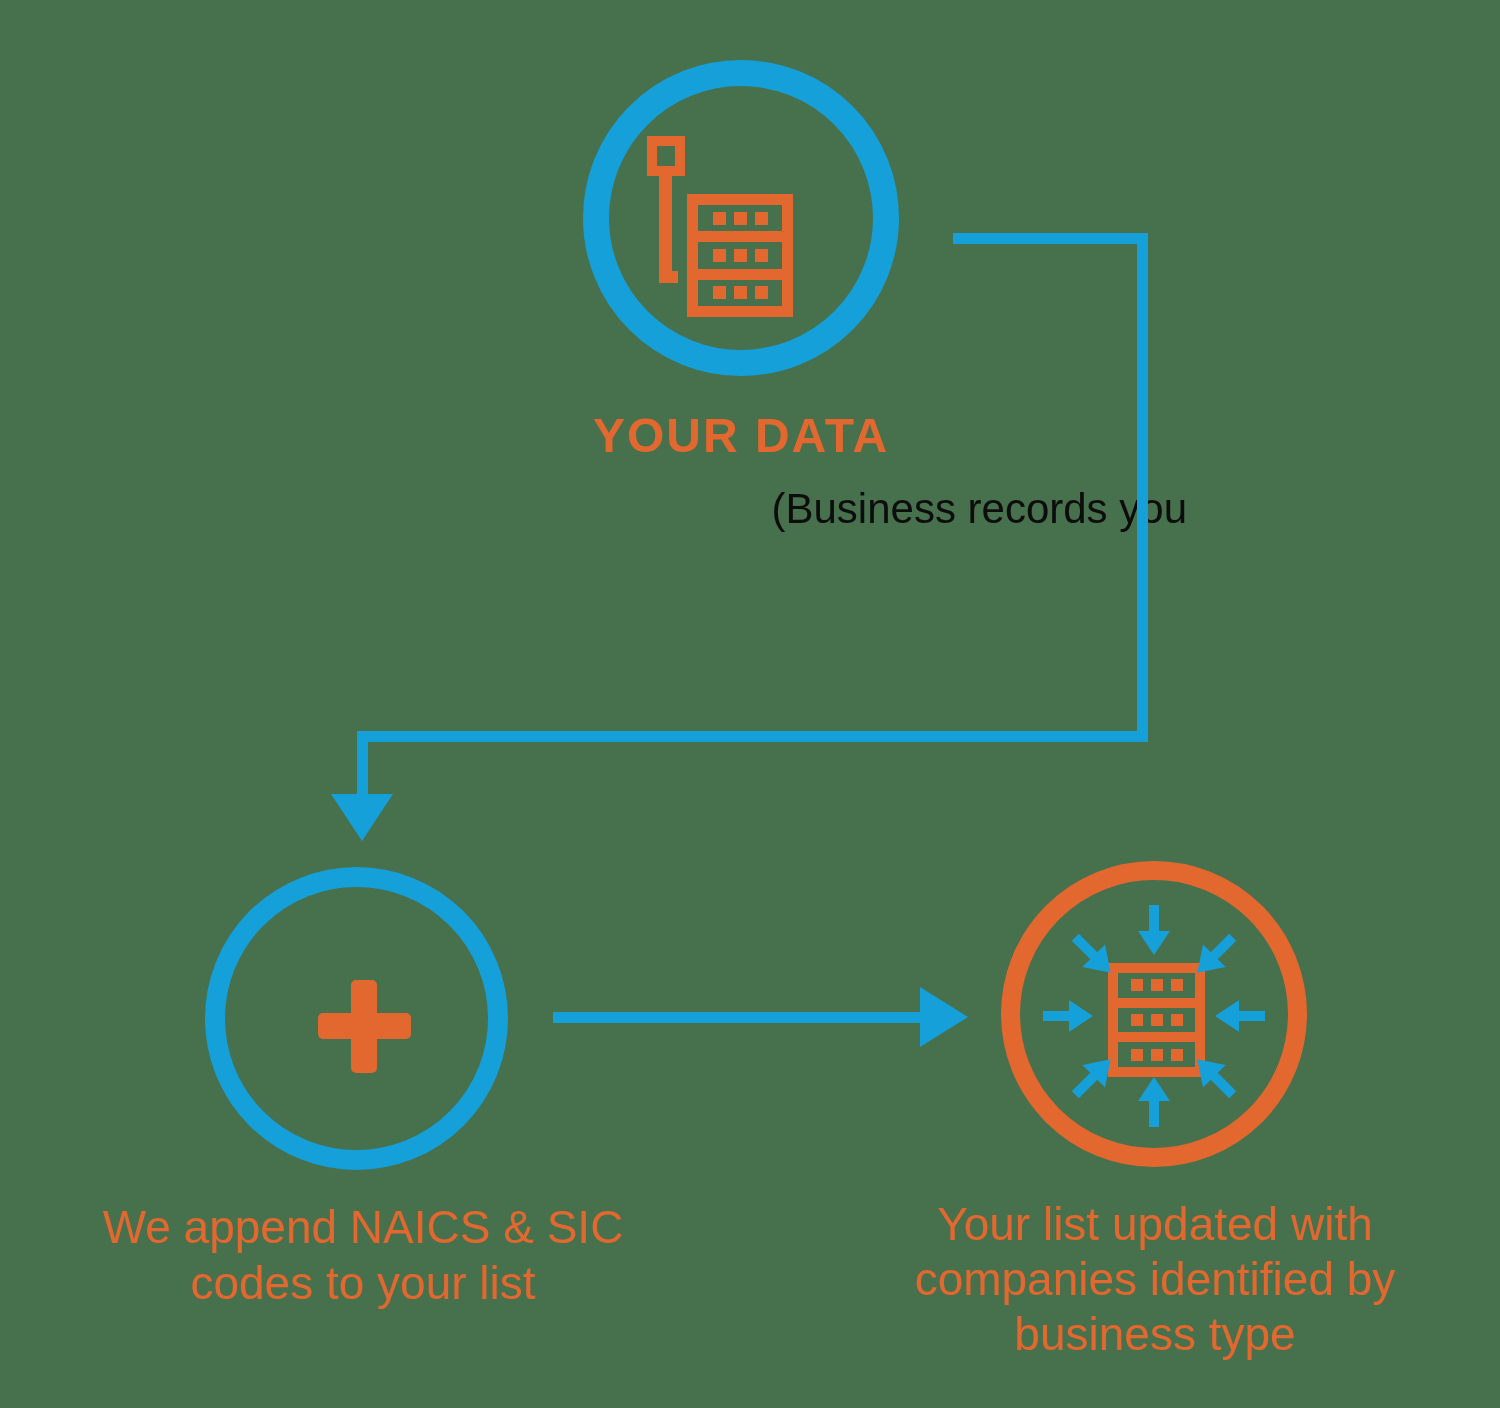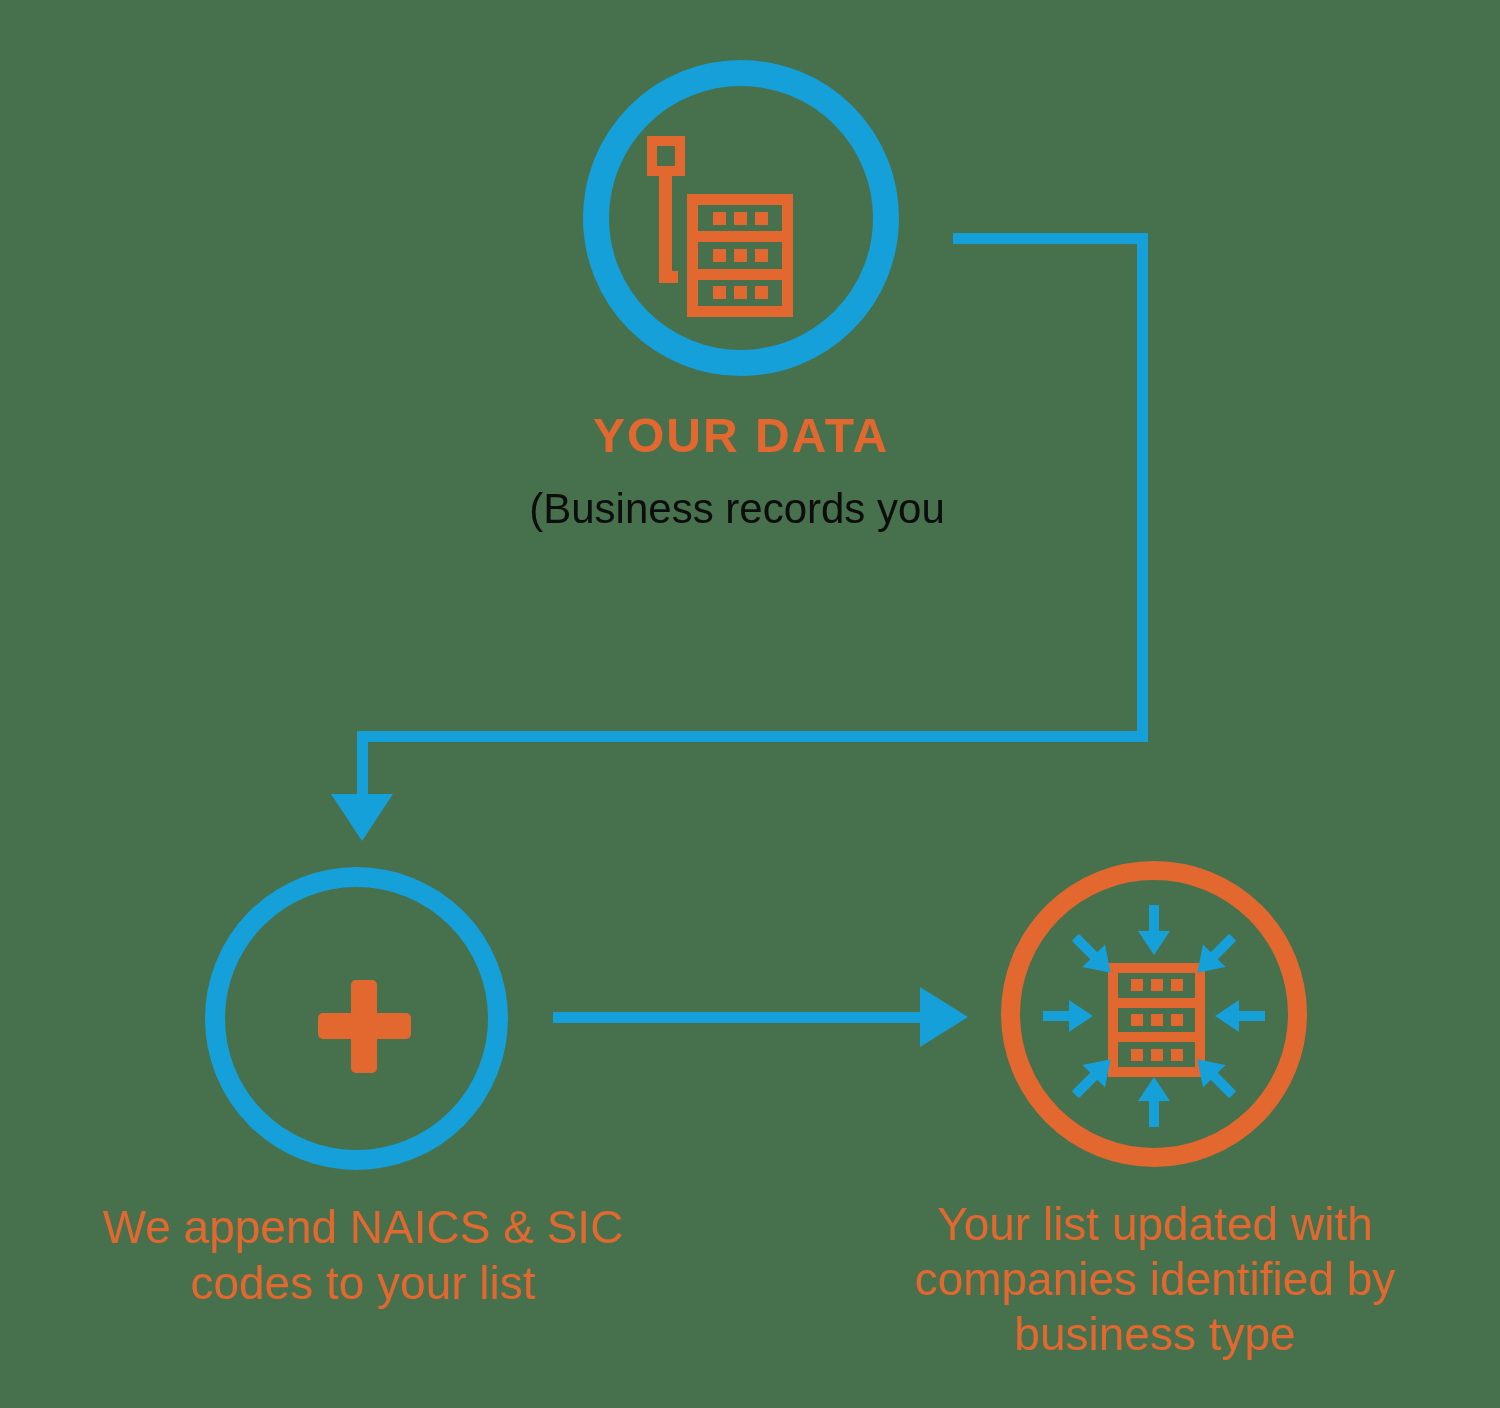--- a/index.html
+++ b/index.html
@@ -50,21 +50,21 @@
   .cin .shaft{position:absolute;left:0;top:11px;width:30px;height:10px;background:#16A0D9;}
   .cin .head{position:absolute;left:26px;top:0;width:0;height:0;
              border-top:16px solid transparent;border-bottom:16px solid transparent;
              border-left:24px solid #16A0D9;}
 
   
   .txt{position:absolute;text-align:center;}
   .txt .line{display:block;white-space:nowrap;}
   .t-heading{left:291px;top:408px;width:900px;font-size:48px;font-weight:bold;
              letter-spacing:2px;color:#E2682F;}
-  .t-sub{left:287px;top:482px;width:900px;font-size:42px;line-height:53px;color:#0D0D0D;}
+  .t-sub{left:287px;top:482px;width:900px;font-size:42px;line-height:53px;color:#0D0D0D;text-align:right;}
   .t-append{left:-87px;top:1199px;width:900px;font-size:46px;line-height:56px;color:#E2682F;}
   .t-result{left:705px;top:1197px;width:900px;font-size:46px;line-height:55px;color:#E2682F;}
 </style>
 </head>
 <body>
 
 <div class="stage">
 
   <div class="circle circle-top"></div>
 

